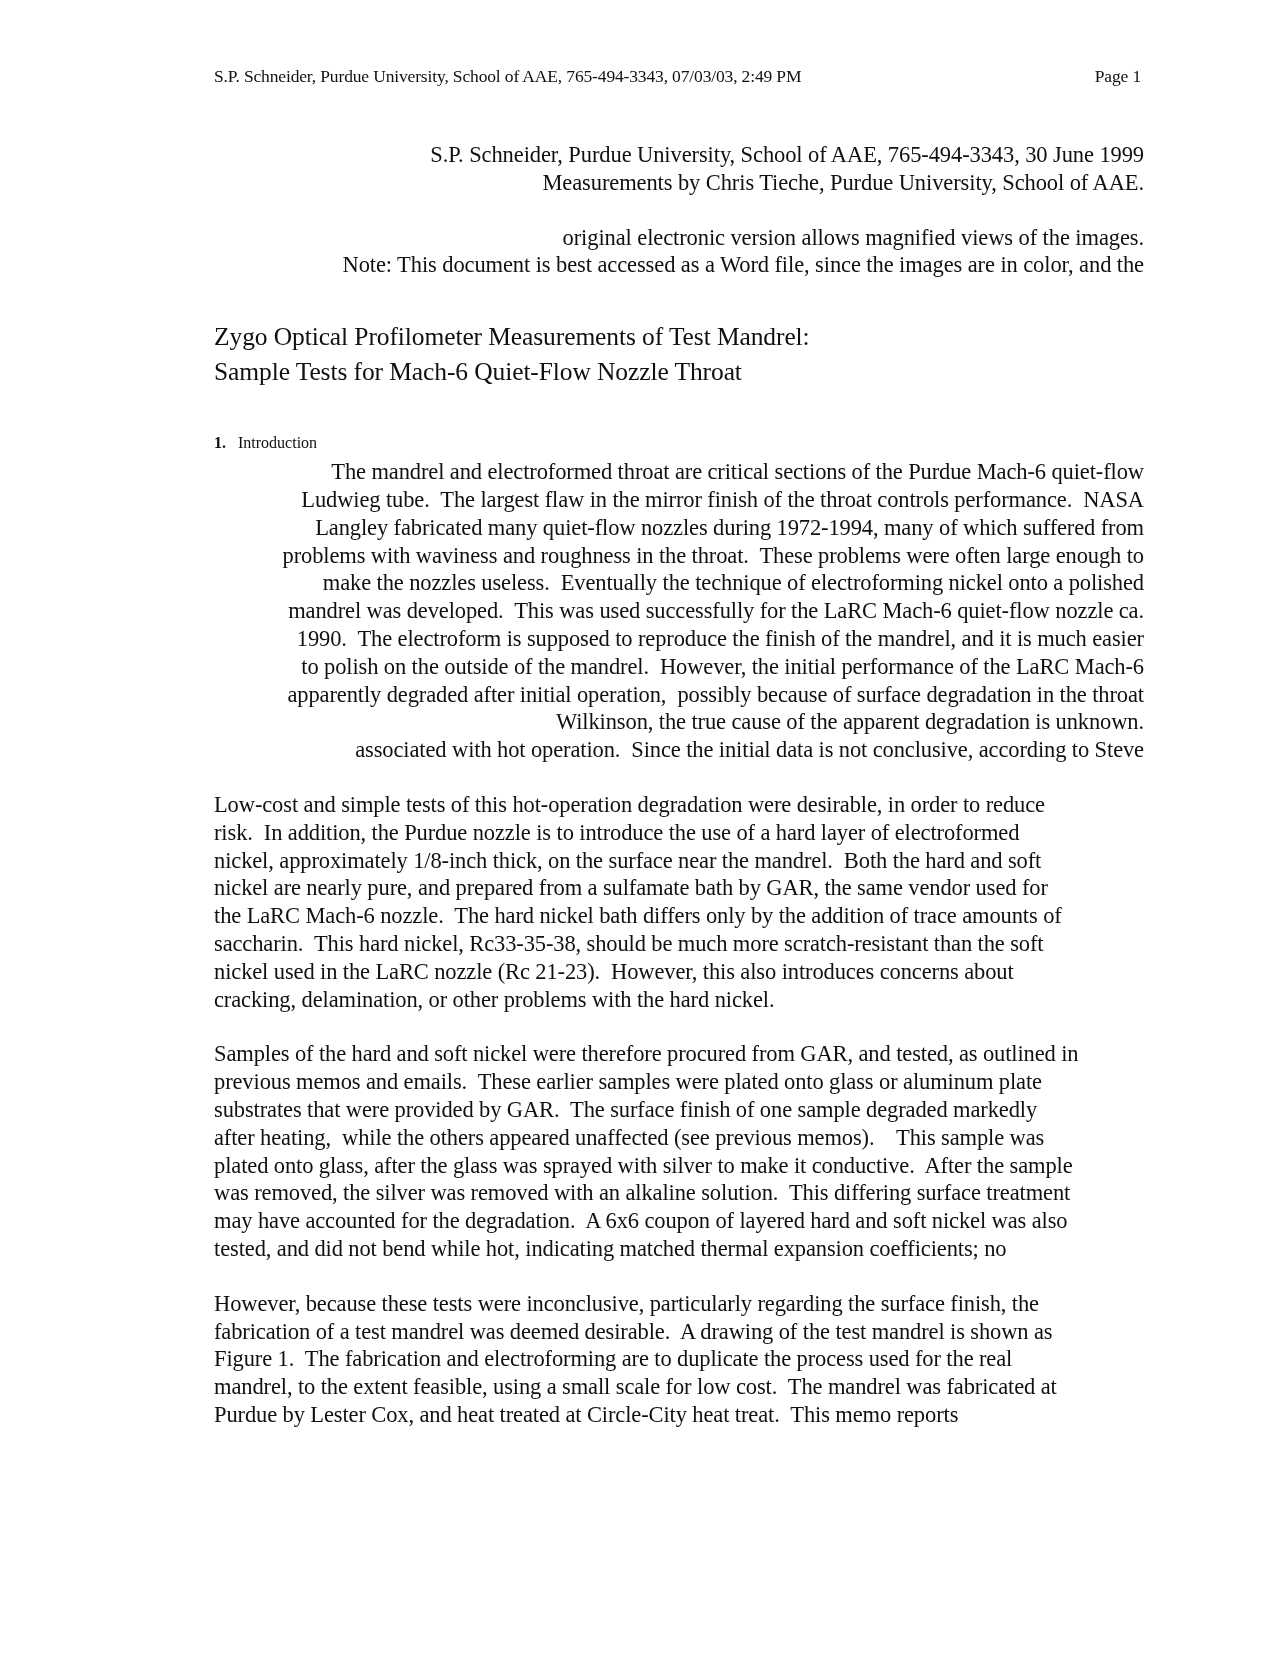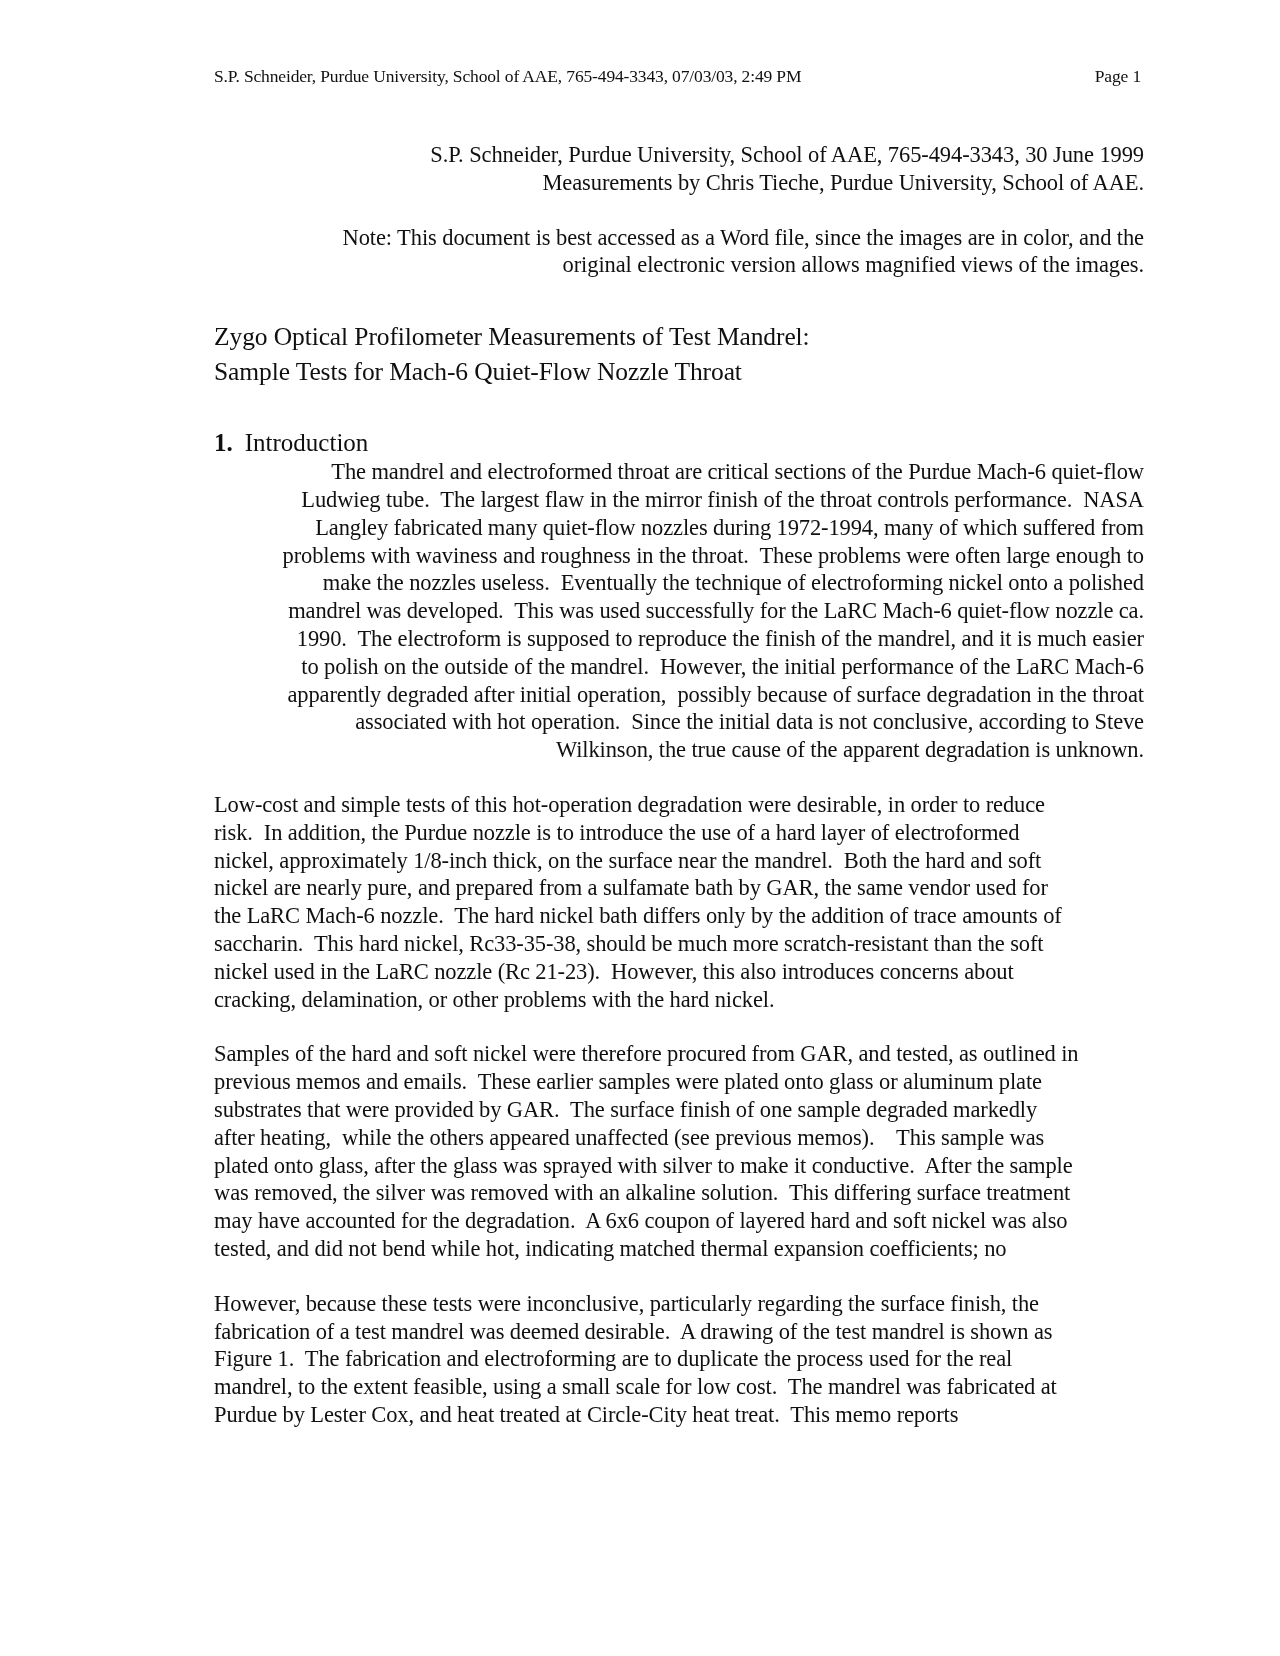--- a/index.html
+++ b/index.html
@@ -51,21 +51,21 @@
 
   .title-block {
     margin-top: 40px;
     font-size: 25.5px;
     line-height: 35px;
     letter-spacing: -0.1px;
   }
 
   .section-heading {
     margin-top: 40px;
-    font-size: 25px;
+    font-size: 16px;
     line-height: 28px;
   }
   .section-heading .sec-num {
     font-weight: bold;
     margin-right: 12px;
   }
 
   .para {
     margin-top: 0;
     font-size: 22.5px;
@@ -87,22 +87,22 @@
       <span class="hdr-left">S.P. Schneider, Purdue University, School of AAE, 765-494-3343, 07/03/03,  2:49 PM</span>
       <span class="hdr-right">Page 1</span>
     </div>
 
     <div class="block meta-block">
       <span class="line">S.P. Schneider, Purdue University, School of AAE, 765-494-3343, 30 June 1999</span>
       <span class="line">Measurements by Chris Tieche, Purdue University, School of AAE.</span>
     </div>
 
     <div class="block note-block">
+      <span class="line">original electronic version allows magnified views of the images.</span>
       <span class="line">Note: This document is best accessed as a Word file, since the images are in color, and the</span>
-      <span class="line">original electronic version allows magnified views of the images.</span>
     </div>
 
     <div class="title-block">
       <span class="line">Zygo Optical Profilometer Measurements of Test Mandrel:</span>
       <span class="line">Sample Tests for Mach-6 Quiet-Flow Nozzle Throat</span>
     </div>
 
     <div class="section-heading">
       <span class="sec-num">1.</span><span>Introduction</span>
     </div>
@@ -110,22 +110,22 @@
     <p class="para tight">
       <span class="line">The mandrel and electroformed throat are critical sections of the Purdue Mach-6 quiet-flow</span>
       <span class="line">Ludwieg tube.  The largest flaw in the mirror finish of the throat controls performance.  NASA</span>
       <span class="line">Langley fabricated many quiet-flow nozzles during 1972-1994, many of which suffered from</span>
       <span class="line">problems with waviness and roughness in the throat.  These problems were often large enough to</span>
       <span class="line">make the nozzles useless.  Eventually the technique of electroforming nickel onto a polished</span>
       <span class="line">mandrel was developed.  This was used successfully for the LaRC Mach-6 quiet-flow nozzle ca.</span>
       <span class="line">1990.  The electroform is supposed to reproduce the finish of the mandrel, and it is much easier</span>
       <span class="line">to polish on the outside of the mandrel.  However, the initial performance of the LaRC Mach-6</span>
       <span class="line">apparently degraded after initial operation,  possibly because of surface degradation in the throat</span>
+      <span class="line">Wilkinson, the true cause of the apparent degradation is unknown.</span>
       <span class="line">associated with hot operation.  Since the initial data is not conclusive, according to Steve</span>
-      <span class="line">Wilkinson, the true cause of the apparent degradation is unknown.</span>
     </p>
 
     <p class="para">
       <span class="line">Low-cost and simple tests of this hot-operation degradation were desirable, in order to reduce</span>
       <span class="line">risk.  In addition, the Purdue nozzle is to introduce the use of a hard layer of electroformed</span>
       <span class="line">nickel, approximately 1/8-inch thick, on the surface near the mandrel.  Both the hard and soft</span>
       <span class="line">nickel are nearly pure, and prepared from a sulfamate bath by GAR, the same vendor used for</span>
       <span class="line">the LaRC Mach-6 nozzle.  The hard nickel bath differs only by the addition of trace amounts of</span>
       <span class="line">saccharin.  This hard nickel, Rc33-35-38, should be much more scratch-resistant than the soft</span>
       <span class="line">nickel used in the LaRC nozzle (Rc 21-23).  However, this also introduces concerns about</span>

